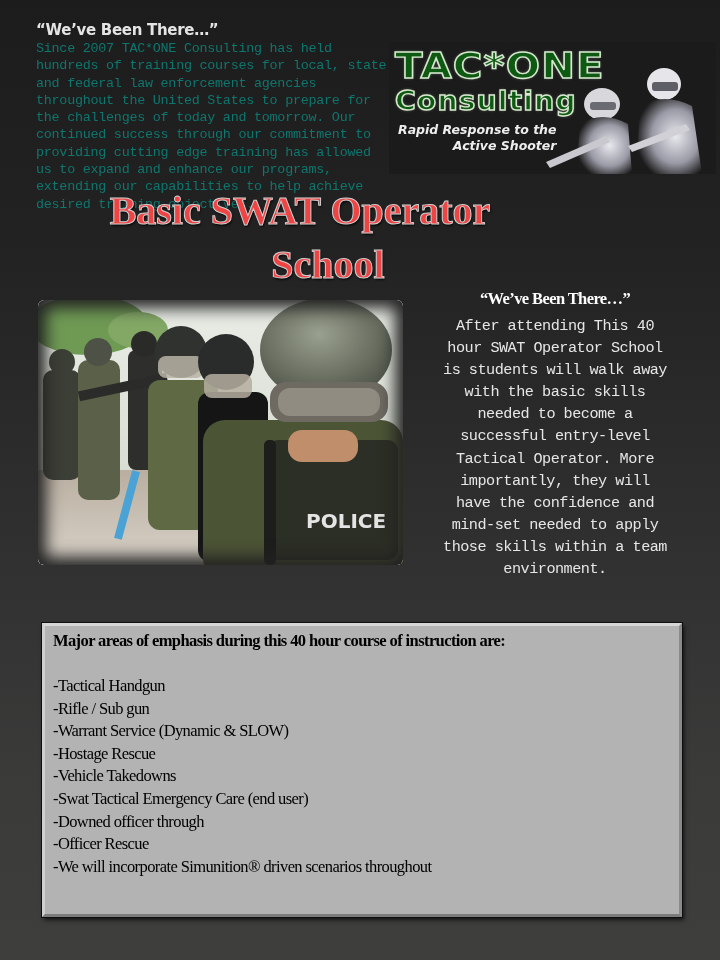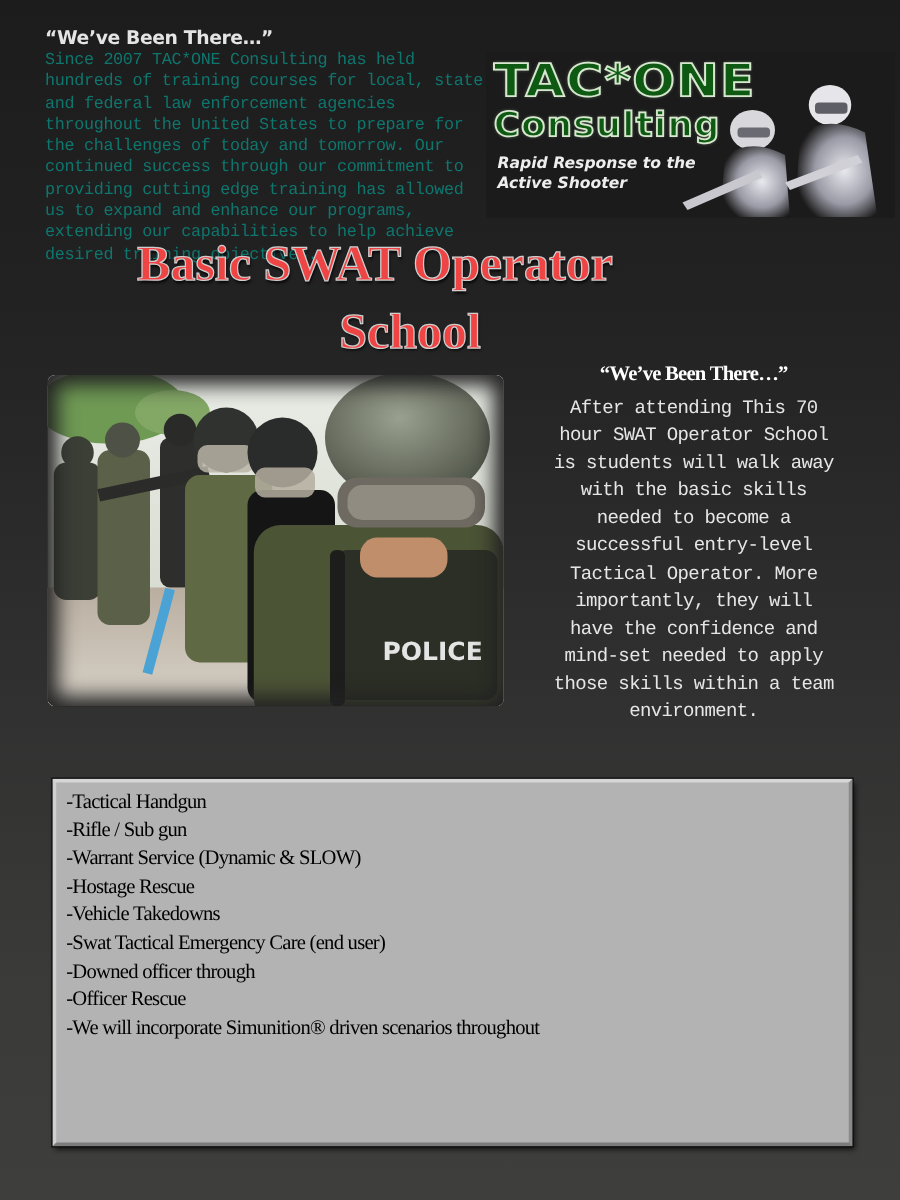--- a/index.html
+++ b/index.html
@@ -53,20 +53,21 @@
     }
     .logo-line1 { left: 6px; top: 4px; font-size: 36px; line-height: 40px; transform: scaleX(1.12); transform-origin: left; }
     .logo-line2 { left: 6px; top: 44px; font-size: 27px; line-height: 30px; transform: scaleX(1.05); transform-origin: left; }
     .logo-tagline {
       position: absolute; left: 9px; top: 80px;
       font-family: "DejaVu Sans", sans-serif;
       font-style: italic; font-weight: bold;
       font-size: 12.5px; line-height: 16px;
       color: #eeeeee;
       z-index: 2;
+      text-align: right;
     }
     .logo-art {
       position: absolute; right: 0; top: 20px;
       width: 180px; height: 112px;
       z-index: 1;
     }
 
     
     .title {
       position: absolute;
@@ -243,24 +244,25 @@
     <ellipse cx="288" cy="50" rx="66" ry="52" fill="url(#helmet)"></ellipse>
     <rect x="232" y="82" width="118" height="40" rx="16" fill="#6e6a62"></rect>
     <rect x="240" y="88" width="102" height="28" rx="12" fill="#9a958a" opacity="0.8"></rect>
     <rect x="250" y="130" width="70" height="32" rx="14" fill="#c08e6a"></rect>
     <rect x="226" y="140" width="12" height="125" rx="5" fill="#1d1e1c"></rect>
   </svg>
 </div>
 
 <aside class="side">
   <div class="side-heading">“We’ve Been There…”</div>
-  <p class="side-body">After attending This 70 hour SWAT Operator School is students will walk away with the basic skills needed to become a successful entry-level Tactical Operator. More importantly, they will have the confidence and mind-set needed to apply those skills within a team environment.</p>
+  <p class="side-body">After attending This 40 hour SWAT Operator School is students will walk away with the basic skills needed to become a successful entry-level Tactical Operator. More importantly, they will have the confidence and mind-set needed to apply those skills within a team environment.</p>
 </aside>
 
 <section class="emphasis">
+  <div class="emphasis-heading">Major areas of emphasis during this 40 hour course of instruction are:</div>
   <ul class="emphasis-list">
     <li>-Tactical Handgun</li>
     <li>-Rifle / Sub gun</li>
     <li>-Warrant Service (Dynamic &amp; SLOW)</li>
     <li>-Hostage Rescue</li>
     <li>-Vehicle Takedowns</li>
     <li>-Swat Tactical Emergency Care (end user)</li>
     <li>-Downed officer through</li>
     <li>-Officer Rescue</li>
     <li>-We will incorporate Simunition® driven scenarios throughout</li>

